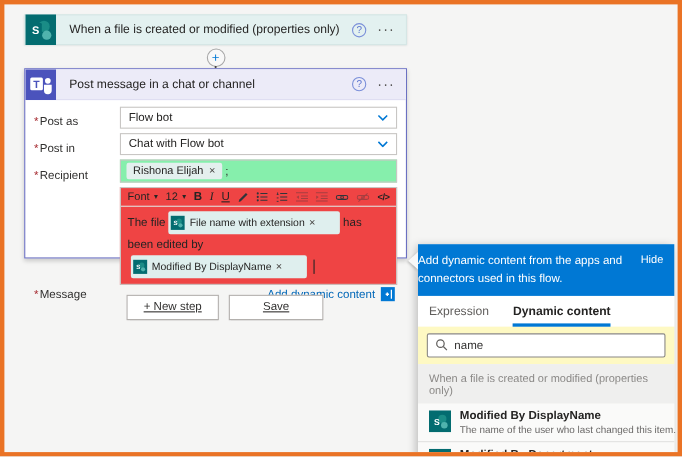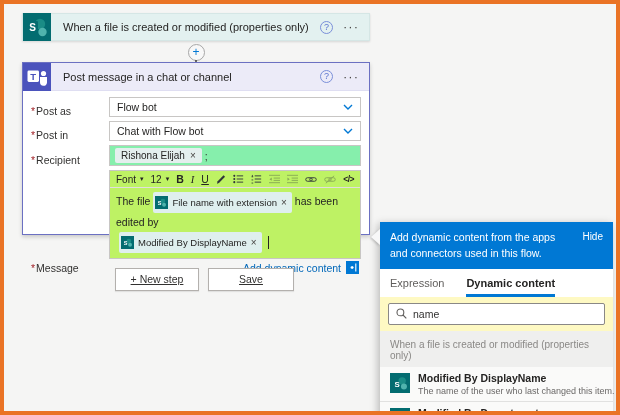--- a/index.html
+++ b/index.html
@@ -51,36 +51,36 @@
   .textbox{
     min-height:21px; border:1px solid #c8c6c4; background:#86efac; display:flex; align-items:center;
     padding:1px 5px; font-size:10.5px; gap:3px;
   }
   .person-chip{
     display:inline-flex; align-items:center; gap:5px; background:#E4EFEE; border-radius:2px;
     padding:2px 6px; font-size:10px; color:#252423;
   }
   .chip-x{ color:#484644; font-size:10px; cursor:default; }
   
-  .editor{ border:1px solid #c8c6c4; background:#bef264; }
+  .editor{ border:1px solid #c8c6c4; background:#ef4444; }
   .ed-toolbar{
     height:17px; display:flex; align-items:center; gap:7px; padding:0 6px;
     border-bottom:1px solid #e1dfdd; font-size:10px; color:#252423;
   }
   .tb-dd{ display:flex; align-items:center; gap:4px; }
   .caret{ font-size:7px; color:#252423; }
   .tb-b{ font-weight:bold; font-size:10.5px; }
   .tb-i{ font-style:italic; font-family:"Liberation Serif", serif; font-size:10.5px; }
   .tb-u{ text-decoration:underline; font-size:10.5px; }
   .tb-dis{ opacity:.38; }
   .tb-code{ font-size:8.5px; font-weight:bold; letter-spacing:-0.5px; }
   .ed-content{ padding:4px 6px 5px; font-size:10.5px; line-height:19px; min-height:34px; color:#252423; }
   .dyn-chip{
     display:inline-flex; align-items:center; gap:4px; background:#DFEFEE; border-radius:2px;
-    padding:1px 5px 1px 2px; font-size:9.5px; color:#252423; vertical-align:middle; margin:0 3px;
+    padding:1px 22px 1px 2px; font-size:9.5px; color:#252423; vertical-align:middle; margin:0 3px;
   }
   .dyn-chip .mini-ic{ width:13px; height:13px; }
   .cursor-bar{ display:inline-block; width:1px; height:13px; background:#252423; vertical-align:middle; margin-left:3px; }
   .add-dyn-row{ display:flex; justify-content:flex-end; align-items:center; gap:5px; padding:2px 2px 0 0; }
   .add-dyn-link{ font-size:10.5px; color:#0067B8; cursor:pointer; }
   .btn-std{
     position:absolute; top:264px; height:23px; background:#fff; border:1px solid #b3b0ad;
     font-size:10.5px; color:#323130; text-align:center; line-height:21px; box-shadow:0 1px 1px rgba(0,0,0,.08);text-decoration:underline;
   }
   .btn-new{ left:111px; width:84px; }
@@ -90,21 +90,21 @@
     position:absolute; left:376px; top:218px; width:233px; height:220px;
     background:#FAFAF9; box-shadow:-2px 2px 8px rgba(0,0,0,.25);
   }
   .beak{
     position:absolute; left:-9px; top:7px; width:0; height:0;
     border-top:8px solid transparent; border-bottom:8px solid transparent; border-right:9px solid #f8f8f8;
     filter:drop-shadow(-1px 1px 1px rgba(0,0,0,.2));
   }
   .panel-head{
     background:#0078D4; color:#fff; font-size:10.5px; line-height:1.55;
-    padding:7px 42px 7px 10px; position:relative; min-height:46px;
+    padding:7px 42px 7px 0; position:relative; min-height:46px;
   }
   .hide-btn{ position:absolute; right:10px; top:7px; color:#fff; font-size:10px; cursor:pointer;margin-left:35px; }
   .tabs{ background:#fff; display:flex; align-items:flex-end; gap:22px; padding:0 0 0 10px; height:28px; }
   .tab{ font-size:11px; padding:6px 0 5px; cursor:pointer; }
   .tab-active{ font-weight:bold; color:#252423; border-bottom:3px solid #0078D4; }
   .tab-idle{ color:#605e5c; border-bottom:3px solid transparent; }
   .search-band{ background:#fef9c3; padding:6px 8px; }
   .search-box{
     width:100%; height:22px; background:#fff; border:1px solid #8a8886; border-radius:2px;
     display:flex; align-items:center; gap:6px; padding:0 7px;

